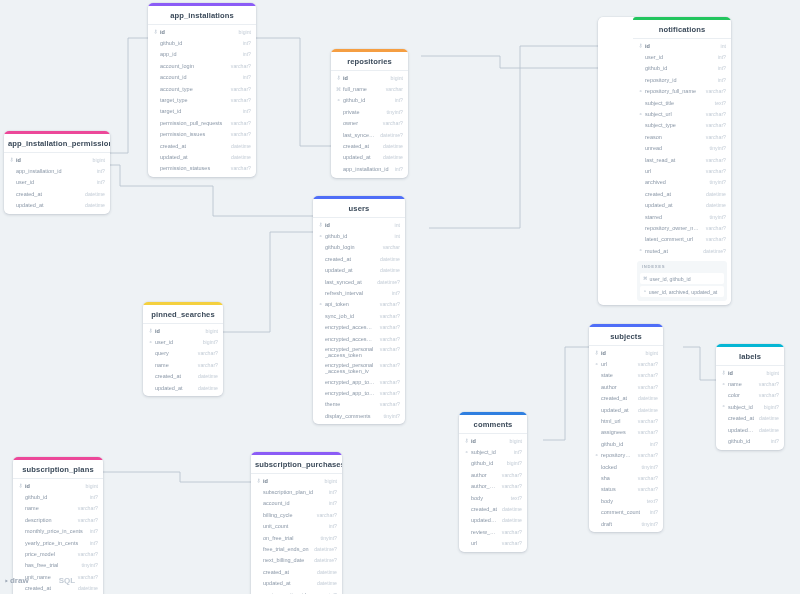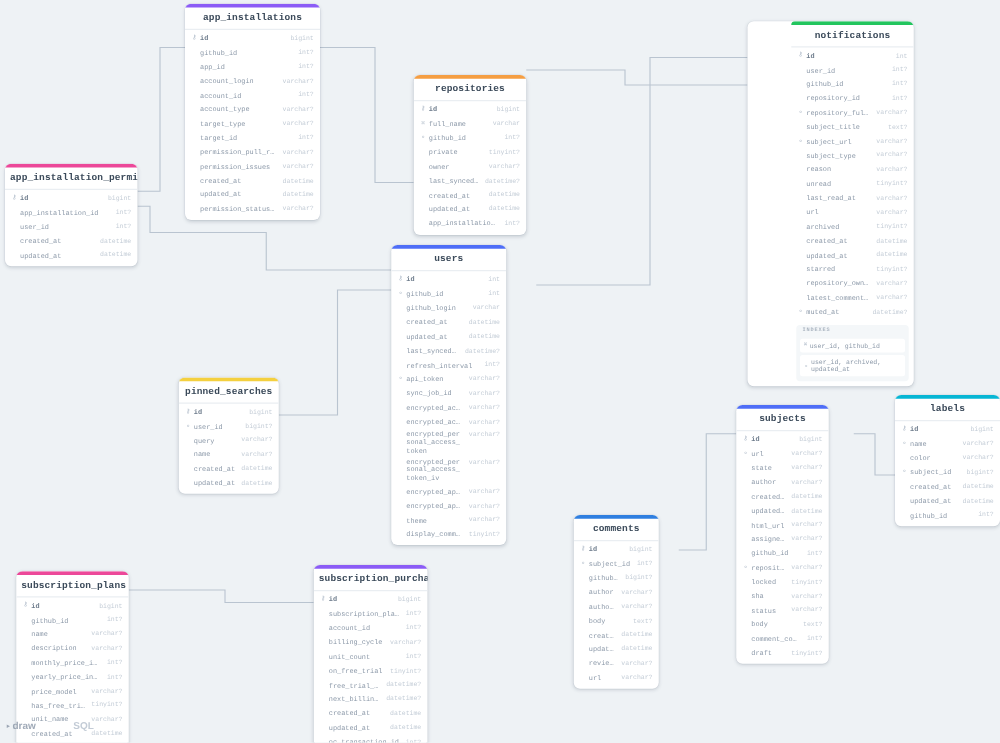--- a/index.html
+++ b/index.html
@@ -11,21 +11,20 @@
   }
   #canvas{position:absolute;inset:0;width:800px;height:594px;}
   svg#edges{position:absolute;left:0;top:0;width:800px;height:594px;pointer-events:none;}
   .table{
     position:absolute;
     background:#ffffff;
     border-radius:5px;
     box-shadow:0 1px 3px rgba(40,55,80,.18), 0 0 0 .5px rgba(40,55,80,.06);
     overflow:hidden;
     z-index:2;
-    font-family:Liberation Mono, monospace;
   }
   .accent{height:3px;width:100%;border-radius:3px 3px 0 0;}
   .tname{
     text-align:center;
     font-size:7.6px;
     font-weight:700;
     color:#3b4a5a;
     padding:5px 4px 4px;
     letter-spacing:.1px;
     border-bottom:1px solid #eaeef2;
@@ -159,21 +158,21 @@
             <span class="fname">updated_at</span>
             <span class="ftype">datetime</span>
           </div>
           <div class="row">
             <span class="ic"></span>
             <span class="fname">permission_statuses</span>
             <span class="ftype">varchar?</span>
           </div>
         </div>
       </div>
-      <div class="table" style="left: 331px; top: 60px; width: 90px;">
+      <div class="table" style="left: 331px; top: 49px; width: 77px;">
         <div class="accent" style="background: rgb(245, 158, 66);"></div>
         <div class="tname">repositories</div>
         <div class="rows">
           <div class="row pk">
             <span class="ic">⚷</span>
             <span class="fname">id</span>
             <span class="ftype">bigint</span>
           </div>
           <div class="row">
             <span class="ic">⌘</span>
@@ -566,21 +565,21 @@
             <span class="fname">comment_count</span>
             <span class="ftype">int?</span>
           </div>
           <div class="row">
             <span class="ic"></span>
             <span class="fname">draft</span>
             <span class="ftype">tinyint?</span>
           </div>
         </div>
       </div>
-      <div class="table" style="left: 716px; top: 316px; width: 84px;">
+      <div class="table" style="left: 716px; top: 344px; width: 68px;">
         <div class="accent" style="background: rgb(6, 182, 212);"></div>
         <div class="tname">labels</div>
         <div class="rows">
           <div class="row pk">
             <span class="ic">⚷</span>
             <span class="fname">id</span>
             <span class="ftype">bigint</span>
           </div>
           <div class="row">
             <span class="ic">⚬</span>

